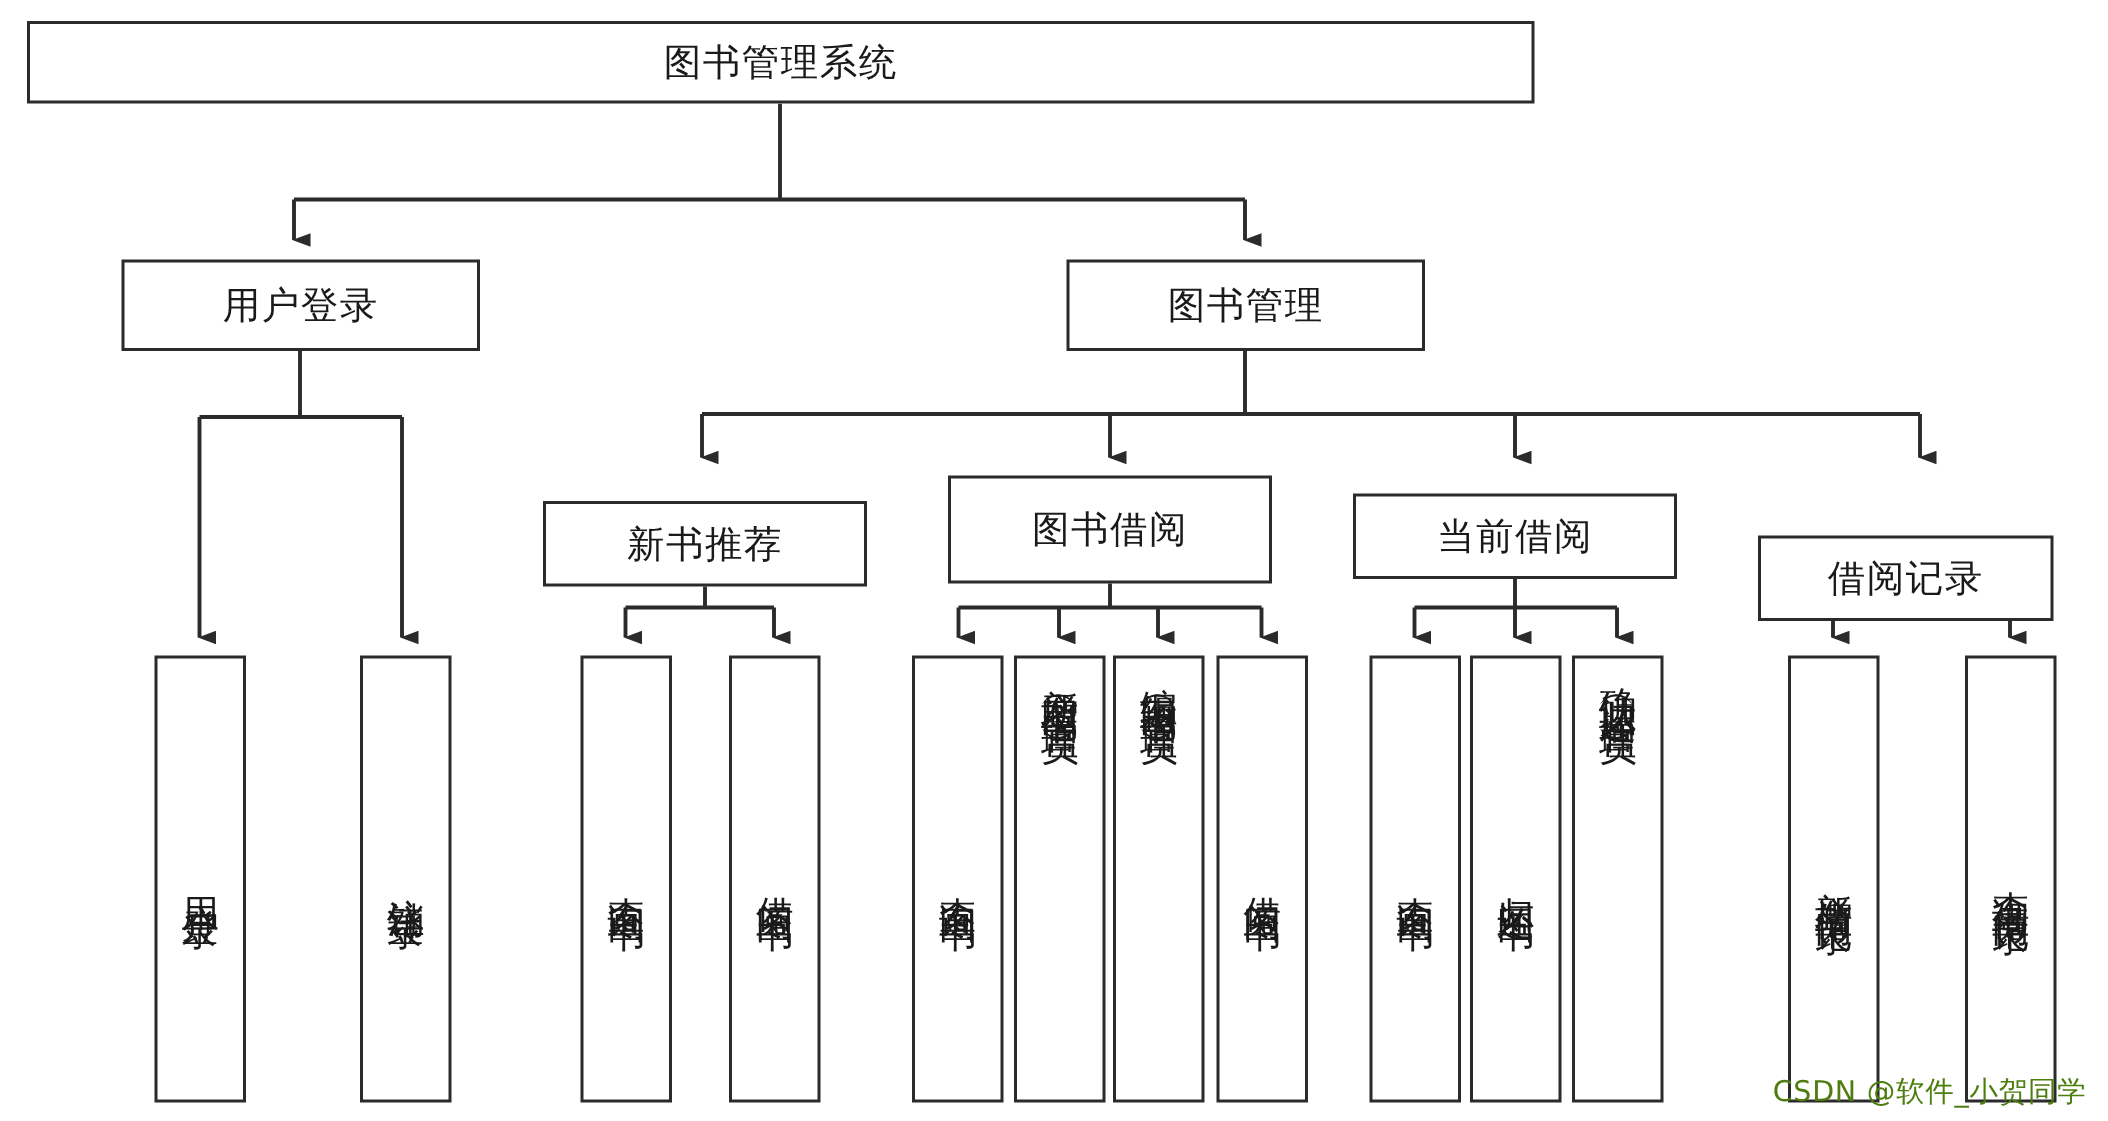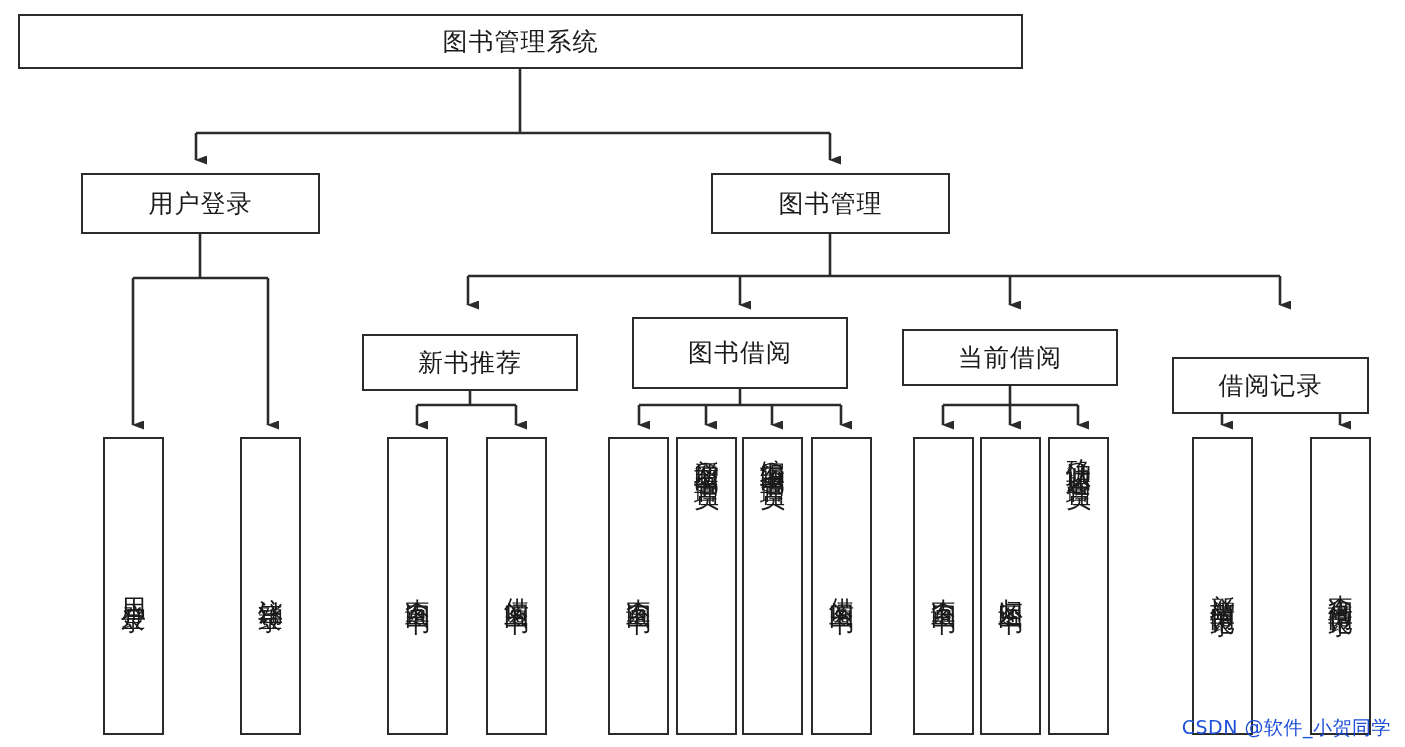--- a/index.html
+++ b/index.html
@@ -53,21 +53,21 @@
     letter-spacing:4px;
     line-height:1;
     -webkit-writing-mode:vertical-rl;
   }
   .node.vert.mid{ align-items:center; }
   .node.vert.top{ align-items:flex-start; }
   .watermark{
     position:absolute;
     right:14px;bottom:6px;
     font-size:19px;
-    color:#1d4ed8;
+    color:#4d7c0f;
     letter-spacing:0.5px;
     white-space:nowrap;
   }
 </style>
 </head>
 <body>
 
 <div id="diagram">
 
   <svg class="wires" viewBox="0 0 1405 747">

